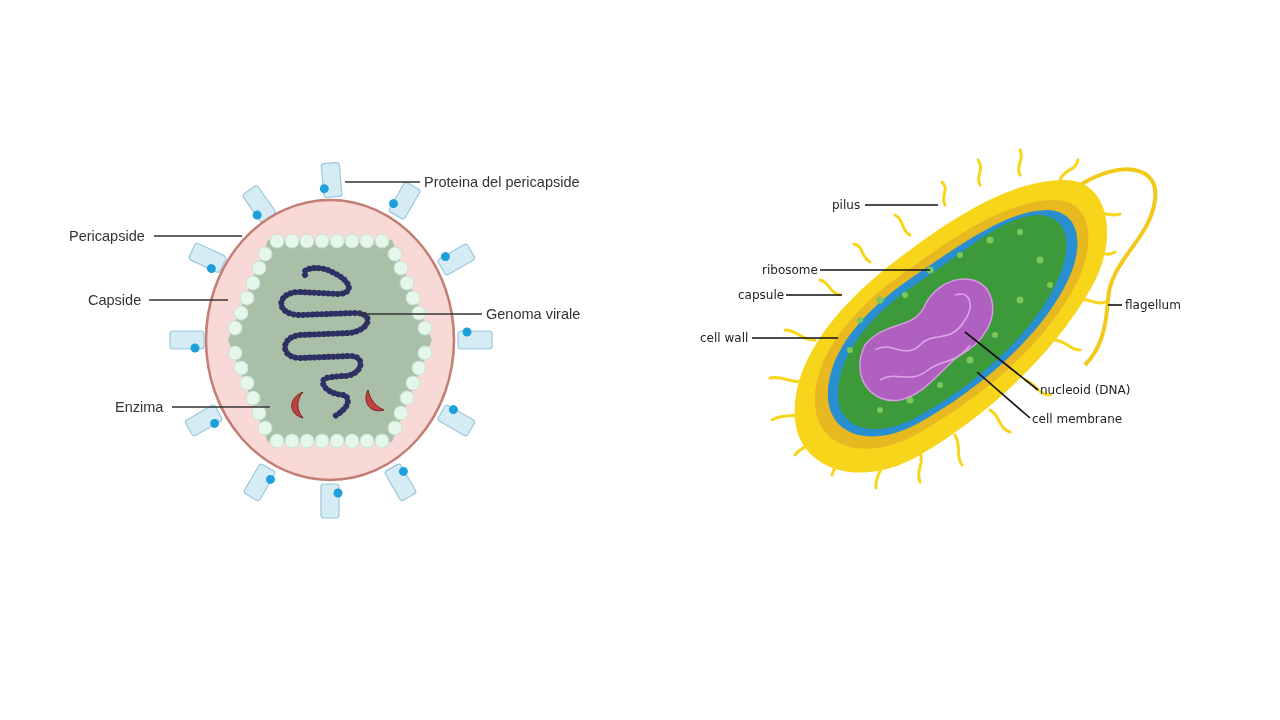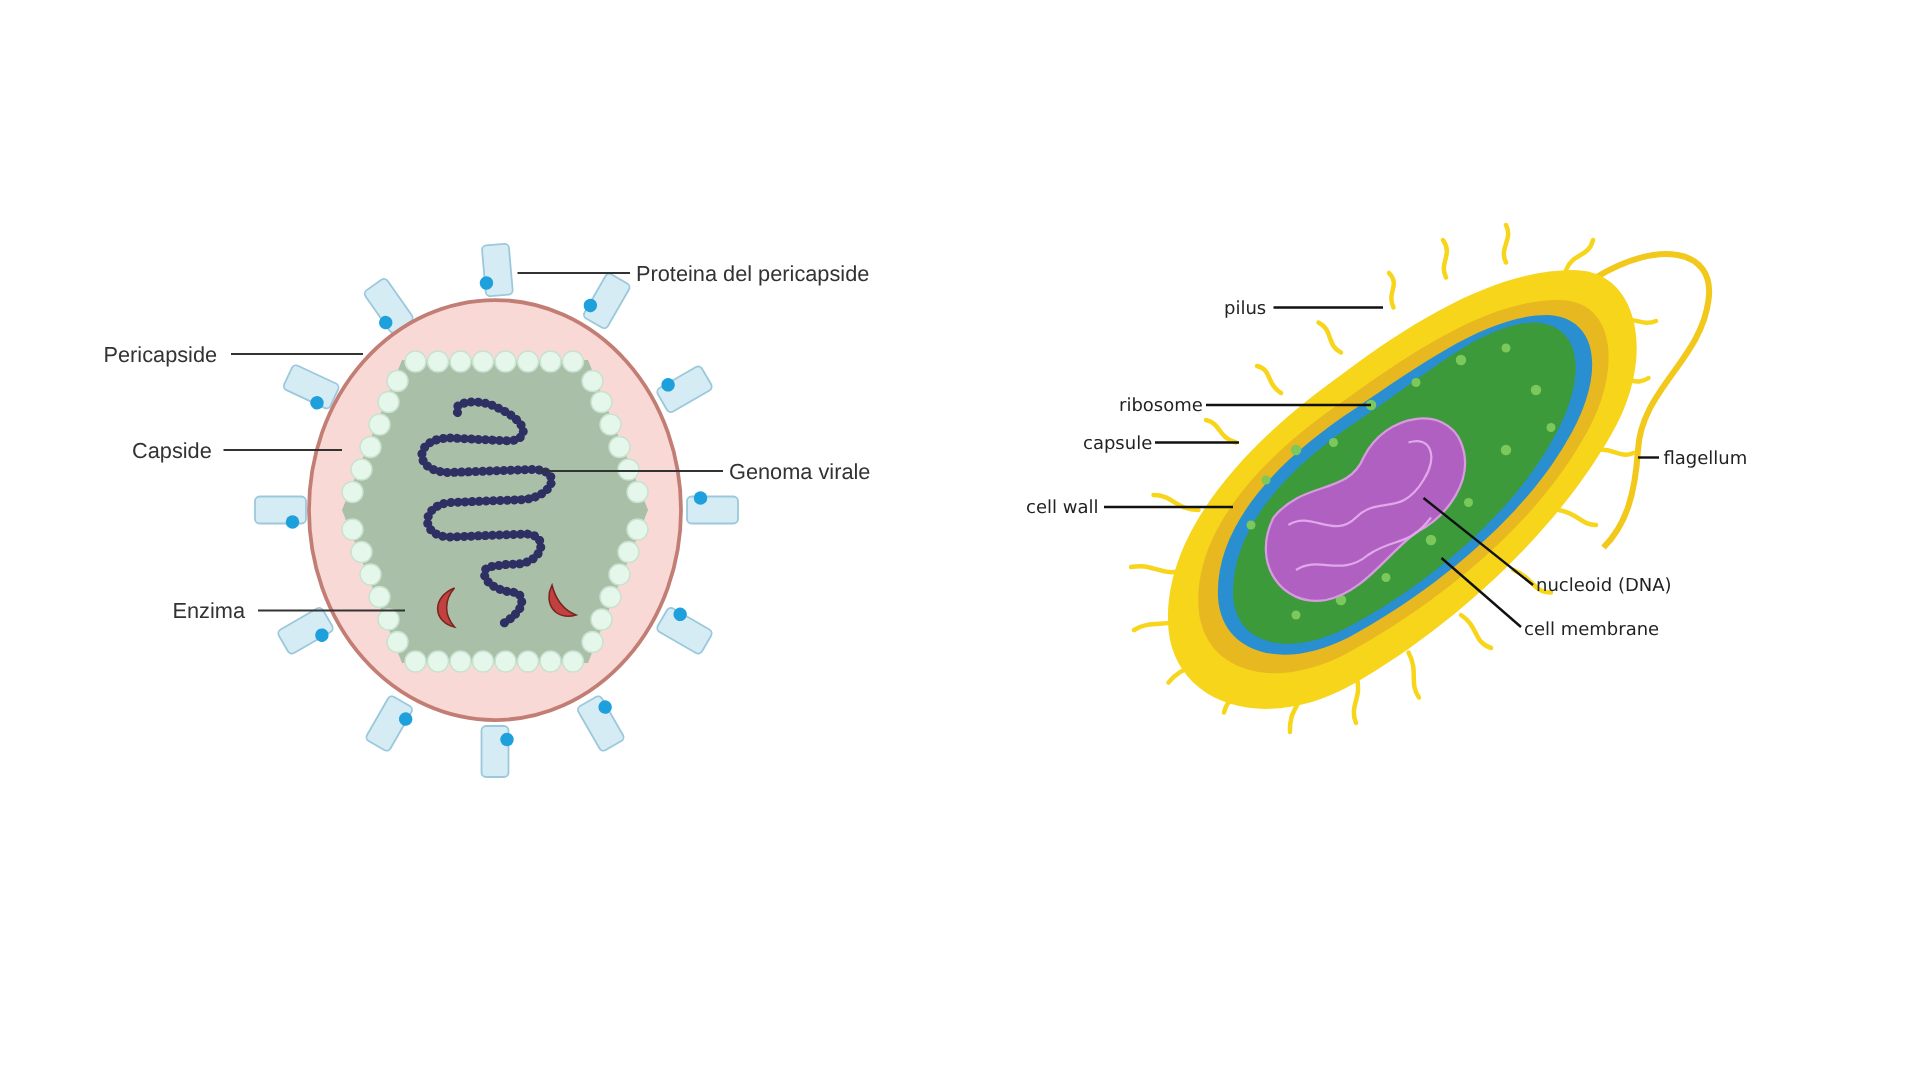--- a/index.html
+++ b/index.html
@@ -125,21 +125,21 @@
       <line x1="172" y1="407" x2="270" y2="407"></line>
     </g>
     <text class="lbl-virus" x="424" y="187">Proteina del pericapside</text>
     <text class="lbl-virus" x="69" y="241">Pericapside</text>
     <text class="lbl-virus" x="88" y="305">Capside</text>
     <text class="lbl-virus" x="486" y="319">Genoma virale</text>
     <text class="lbl-virus" x="115" y="412">Enzima</text>
   </svg>
 </div>
 
-<div class="diagram" style="left:604px;top:0;width:640px;height:720px;">
+<div class="diagram" style="left:620px;top:0;width:640px;height:720px;">
   <svg width="640" height="720" viewBox="640 0 640 720">
 
     <path d="M1100,185 C1140,160 1180,165 1175,200 C1170,240 1130,260 1128,300 C1126,330 1120,350 1105,365" fill="none" stroke="#f2c81a" stroke-width="4"></path>
 
     <g fill="none" stroke="#f7d51a" stroke-width="3" stroke-linecap="round">
       <path d="M965,205 C960,195 970,190 962,182"></path>
         <path d="M1000,185 C995,175 1005,170 998,160"></path>
       <path d="M1040,175 C1035,165 1045,160 1040,150"></path>
         <path d="M930,235 C920,230 925,220 915,215"></path>
       <path d="M890,262 C880,256 884,246 874,244"></path>

